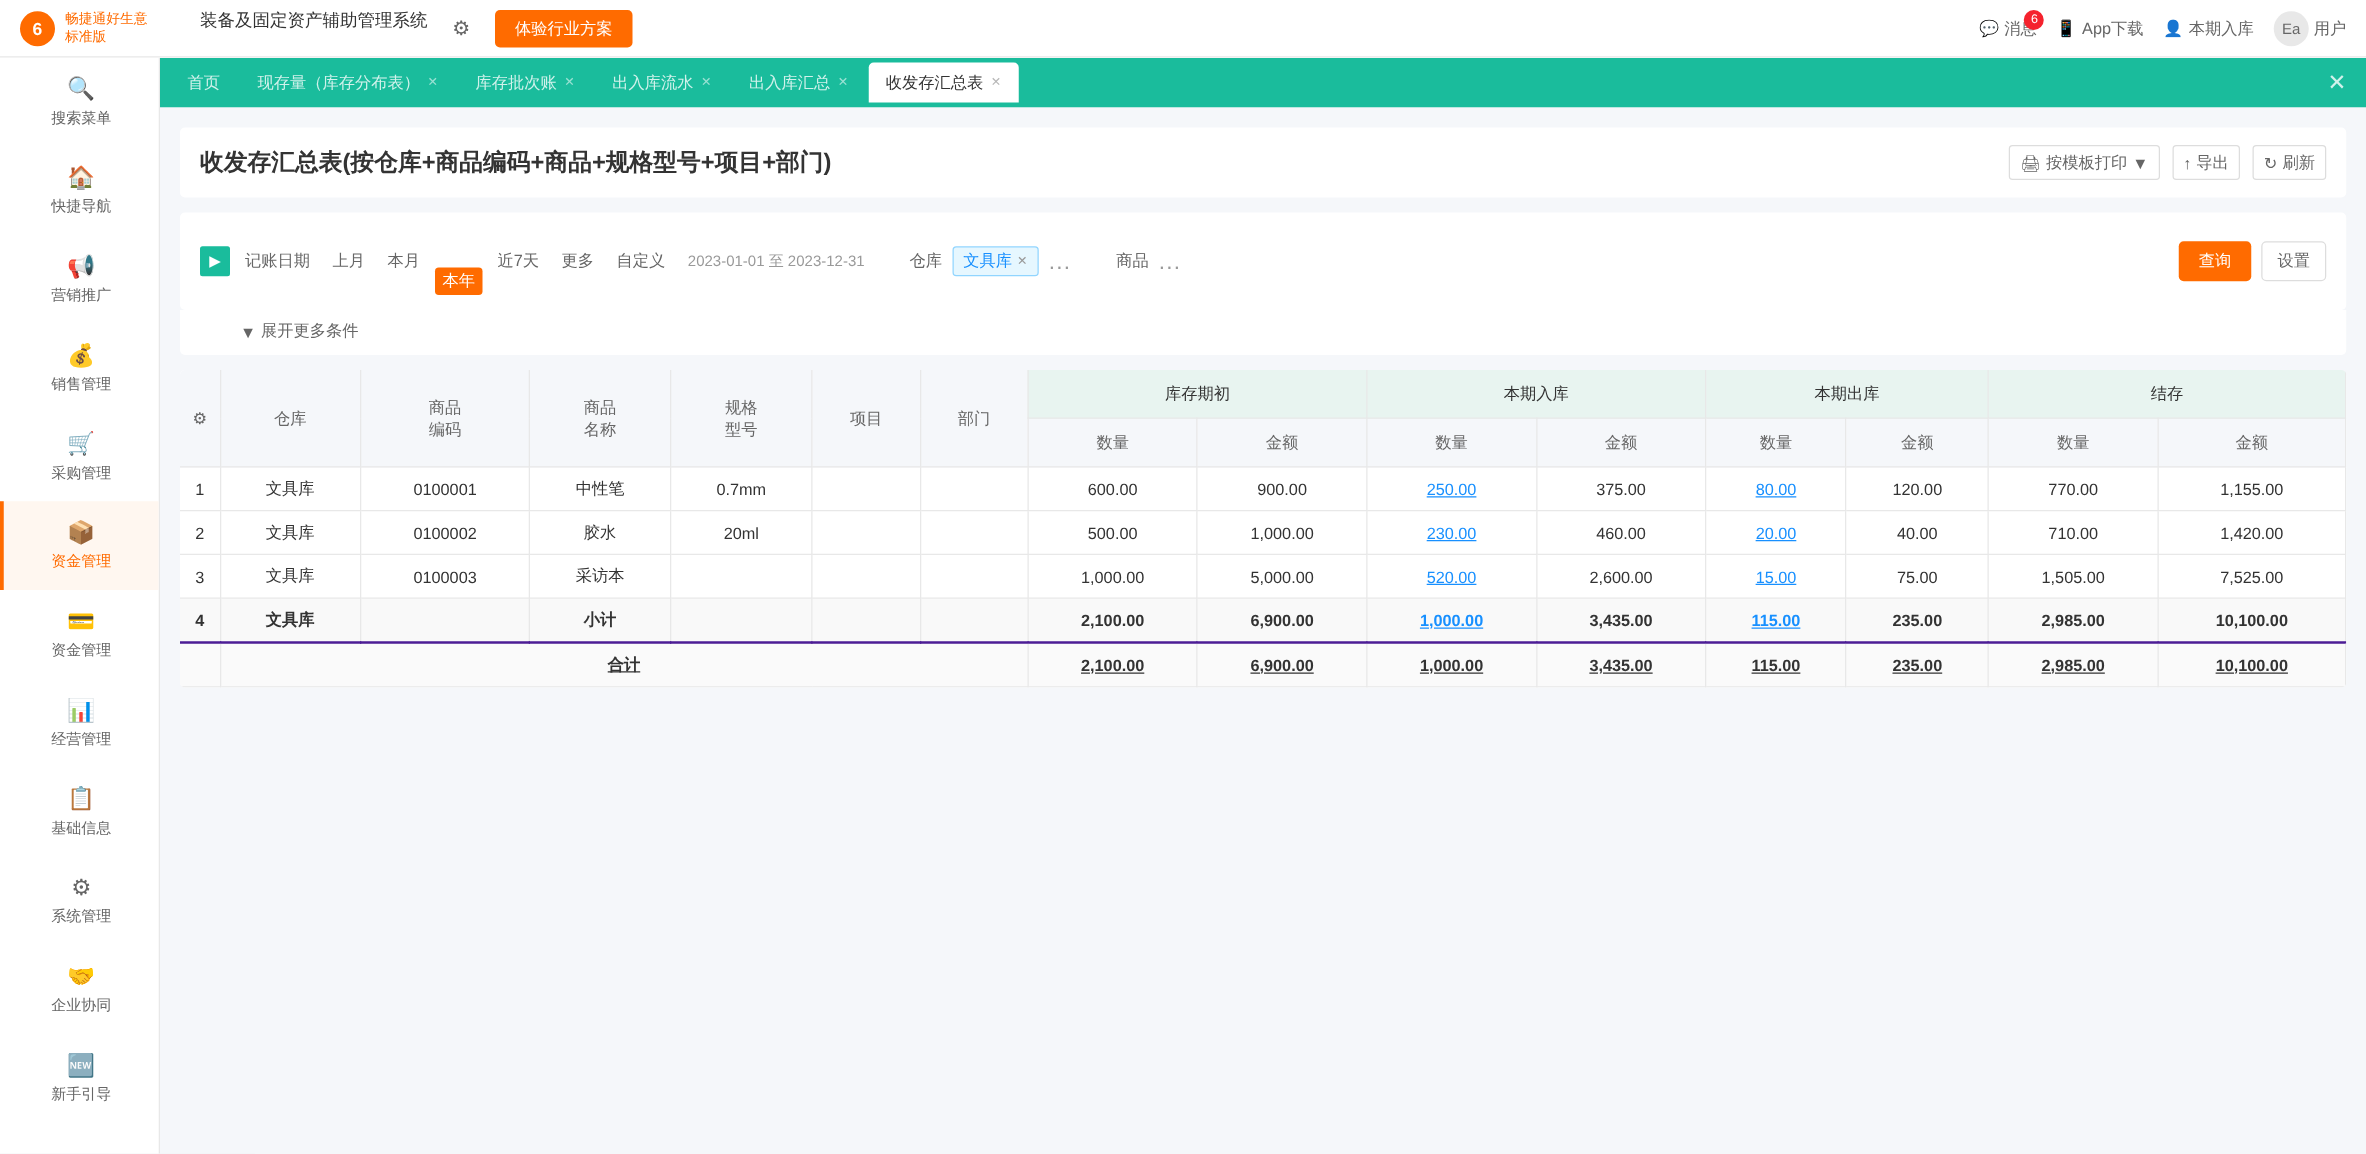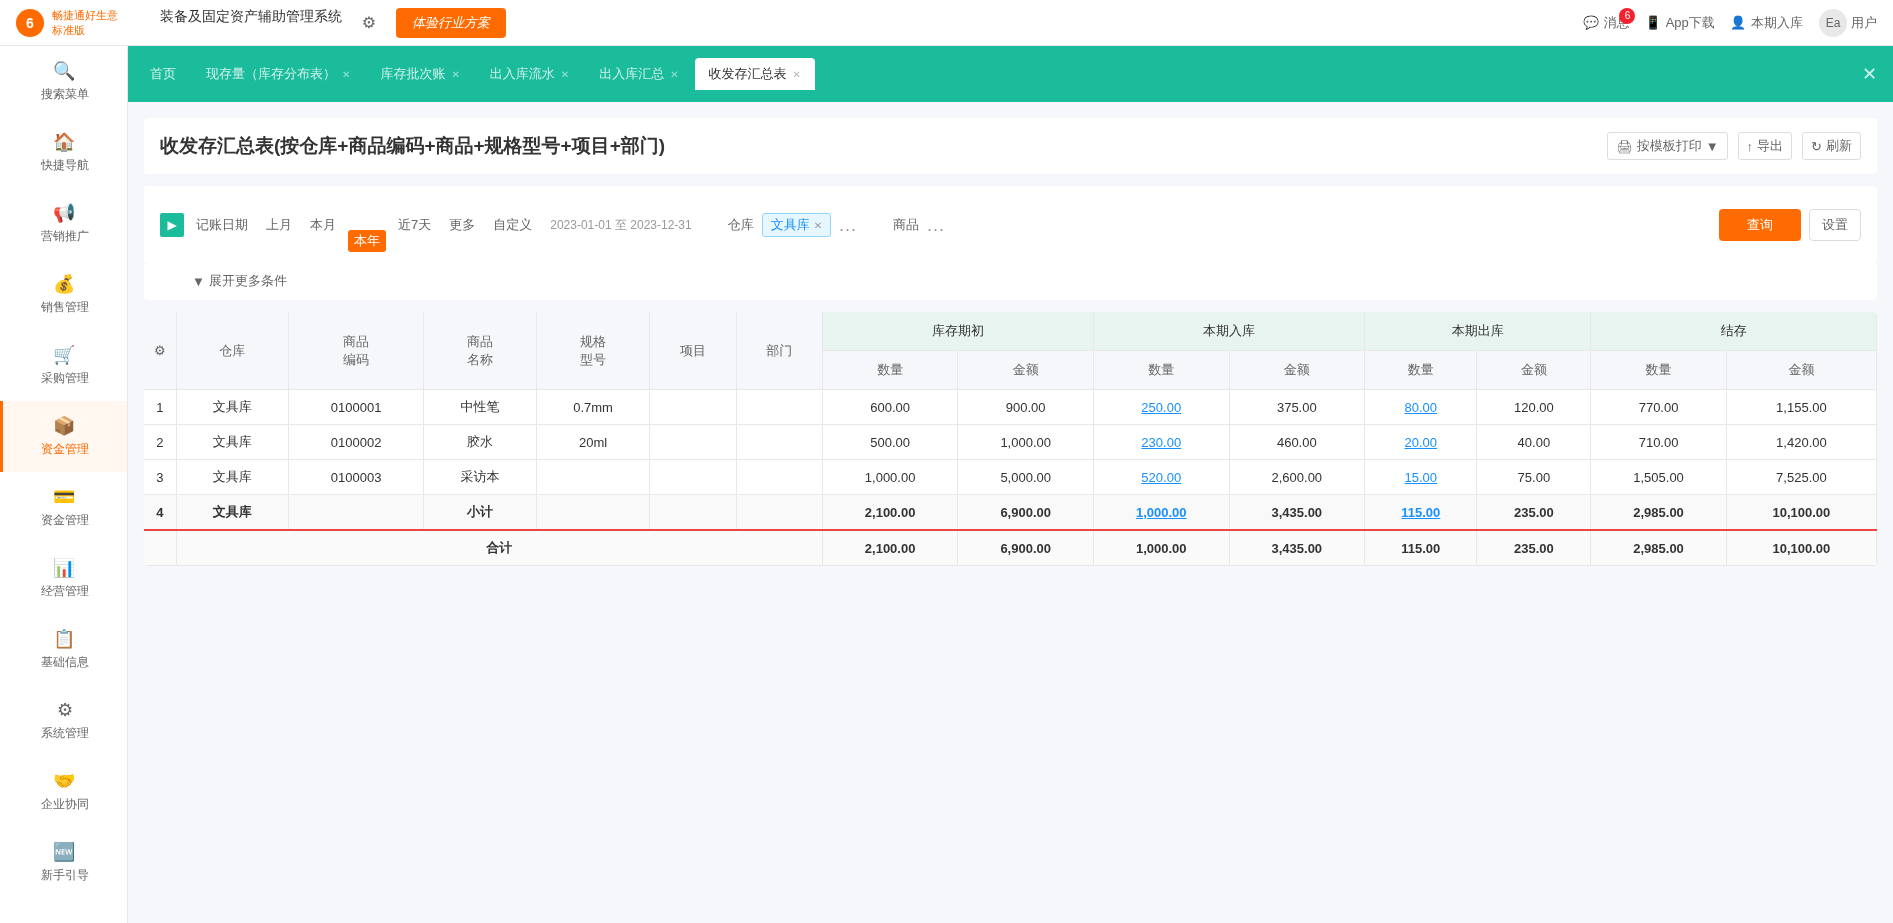--- a/index.html
+++ b/index.html
@@ -6,40 +6,40 @@
     body { font-family: 'Microsoft YaHei', Arial, sans-serif; font-size: 13px; background: #f0f2f5; color: #333; overflow: hidden; }
     
     
     .top-bar { display: flex; align-items: center; background: #fff; height: 46px; padding: 0 16px; border-bottom: 1px solid #e8e8e8; position: fixed; top: 0; left: 0; right: 0; z-index: 100; }
     .logo-area { display: flex; align-items: center; gap: 8px; width: 128px; }
     .logo-icon { width: 28px; height: 28px; background: #ff6b00; border-radius: 50%; display: flex; align-items: center; justify-content: center; color: white; font-weight: bold; font-size: 14px; }
     .logo-text { font-size: 12px; color: #ff6b00; line-height: 1.3; }
     .top-center { display: flex; align-items: flex-start; gap: 12px; flex: 1; margin-left: 16px; }
     .system-title { font-size: 14px; color: #333; }
     .gear-btn { width: 30px; height: 30px; display: flex; align-items: center; justify-content: center; cursor: pointer; color: #666; font-size: 16px; }
-    .trial-btn { background: #ff6b00; color: white; border: none; border-radius: 4px; padding: 6px 16px; font-size: 13px; cursor: pointer; font-style: italic; }
+    .trial-btn { background: #ff6b00; color: white; border: none; border-radius: 4px; padding: 6px 16px; font-size: 13px; cursor: pointer; }
     .top-right { display: flex; align-items: center; gap: 16px; margin-left: auto; }
     .top-right-item { display: flex; align-items: center; gap: 4px; color: #666; font-size: 13px; cursor: pointer; position: relative; }
     .badge { background: #f5222d; color: white; border-radius: 50%; width: 16px; height: 16px; font-size: 10px; display: flex; align-items: center; justify-content: center; position: absolute; top: -6px; right: -6px; }
     .user-avatar { width: 28px; height: 28px; background: #e8e8e8; border-radius: 50%; display: flex; align-items: center; justify-content: center; font-size: 12px; }
 
     
     .layout { display: flex; margin-top: 46px; height: calc(100vh - 46px); }
 
     
     .sidebar { width: 128px; background: #fff; border-right: 1px solid #e8e8e8; display: flex; flex-direction: column; flex-shrink: 0; overflow-y: auto; }
     .sidebar-item { display: flex; flex-direction: column; align-items: center; padding: 14px 8px; cursor: pointer; color: #666; font-size: 12px; gap: 4px; border-left: 3px solid transparent; }
     .sidebar-item.active { background: #fff7f0; color: #ff6b00; border-left-color: #ff6b00; }
     .sidebar-item .icon { font-size: 18px; }
 
     
     .main { flex: 1; display: flex; flex-direction: column; overflow: hidden; }
 
     
-    .tab-bar { background: #1abc9c; display: flex; align-items: center; height: 56px; padding: 0 8px; flex-shrink: 0; }
+    .tab-bar { background: #1abc9c; display: flex; align-items: center; height: 40px; padding: 0 8px; flex-shrink: 0; }
     .tab { display: flex; align-items: center; gap: 6px; padding: 0 14px; height: 32px; border-radius: 4px 4px 0 0; cursor: pointer; color: rgba(255,255,255,0.8); font-size: 13px; margin-right: 2px; }
     .tab.active { background: #fff; color: #333; border-radius: 4px 4px 0 0; }
     .tab .close { font-size: 10px; opacity: 0.7; }
     .tab.active .close { color: #999; }
     .tab-close-all { margin-left: auto; color: rgba(255,255,255,0.8); cursor: pointer; font-size: 18px; padding: 0 8px; }
 
     
     .content { flex: 1; background: #f5f7fa; overflow: auto; padding: 16px; }
 
     
@@ -52,38 +52,38 @@
     .filter-label { color: #666; font-size: 13px; }
     .date-shortcuts { display: flex; align-items: center; gap: 6px; }
     .date-shortcut { color: #666; cursor: pointer; font-size: 13px; padding: 2px 6px; }
     .date-shortcut.active { background: #ff6b00; color: white; border-radius: 3px; padding: 2px 6px; margin-top: 32px; }
     .date-range { color: #999; font-size: 12px; }
     .filter-warehouse { display: flex; align-items: center; gap: 8px; margin-left: 24px; }
     .filter-tag { display: flex; align-items: center; gap: 4px; background: #e6f7ff; border: 1px solid #91d5ff; border-radius: 3px; padding: 2px 8px; color: #1890ff; font-size: 13px; }
     .filter-tag .remove { cursor: pointer; color: #999; font-size: 10px; }
     .filter-dots { color: #999; cursor: pointer; font-size: 18px; letter-spacing: 1px; }
     .filter-goods { display: flex; align-items: center; gap: 8px; margin-left: 24px; }
-    .query-btn { background: #ff6b00; color: white; border: none; border-radius: 4px; padding: 6px 28px; font-size: 13px; cursor: pointer; }
+    .query-btn { background: #ff6b00; color: white; border: none; border-radius: 4px; padding: 6px 16px; font-size: 13px; cursor: pointer; }
     .settings-btn { border: 1px solid #ddd; background: #fff; color: #666; border-radius: 4px; padding: 6px 12px; font-size: 13px; cursor: pointer; }
     .expand-more { display: flex; align-items: center; gap: 4px; color: #666; font-size: 13px; cursor: pointer; margin: 4px 0 0 32px; }
     .toolbar-btn { display: flex; align-items: center; gap: 4px; color: #666; font-size: 13px; cursor: pointer; padding: 4px 8px; border: 1px solid #ddd; border-radius: 3px; }
 
     
     .table-container { background: #fff; border-radius: 4px; overflow: auto; }
     table { width: 100%; border-collapse: collapse; font-size: 13px; }
     thead tr { background: #f5f7fa; }
     th { padding: 10px 8px; text-align: center; color: #666; font-weight: normal; border-bottom: 1px solid #e8e8e8; border-right: 1px solid #e8e8e8; white-space: nowrap; }
     td { padding: 8px 8px; text-align: center; border-bottom: 1px solid #e8e8e8; border-right: 1px solid #e8e8e8; white-space: nowrap; }
     .td-link { color: #1890ff; text-decoration: underline; cursor: pointer; }
     tr.subtotal td { font-weight: bold; background: #f9f9f9; }
     .settings-col { width: 32px; }
     th.group { background: #e8f4f0; color: #333; }
 
     
-    .table-footer { background: #fafafa; border-top: 2px solid #ef4444; }
+    .table-footer { background: #fafafa; border-top: 2px solid #4c1d95; text-decoration: underline; }
     .table-footer td { font-weight: bold; background: #fafafa; }
 
     
     ::-webkit-scrollbar { width: 6px; height: 6px; }
     ::-webkit-scrollbar-track { background: #f1f1f1; }
     ::-webkit-scrollbar-thumb { background: #ccc; border-radius: 3px; }
   </style>
 </head>
 <body>
 

